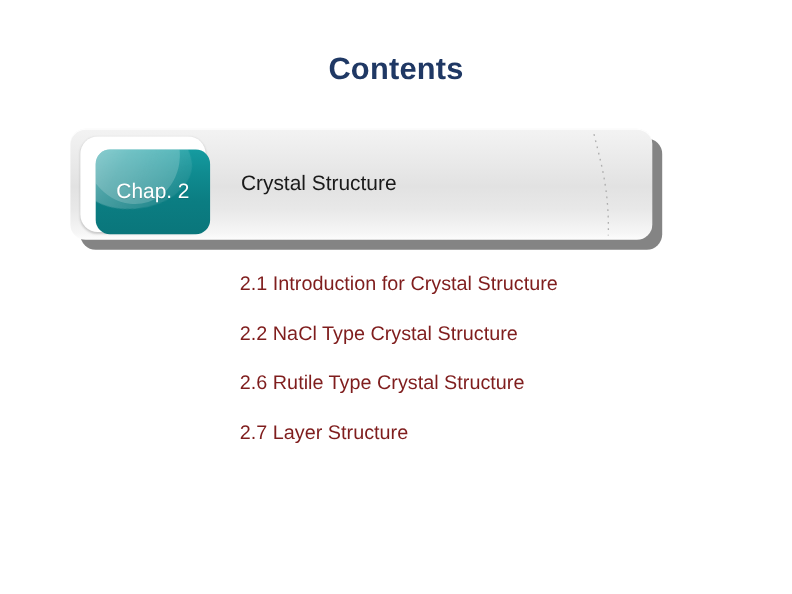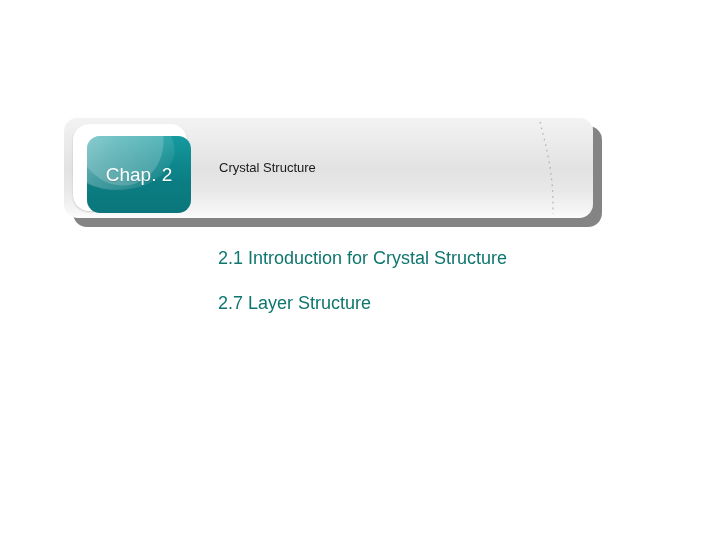--- a/index.html
+++ b/index.html
@@ -159,51 +159,52 @@
   }
 
   
   #chapter-title {
     position: absolute;
     left: 155px;
     top: 0;
     height: 101px;
     display: flex;
     align-items: center;
-    font-size: 13px;
+    font-size: 19px;
     color: #1a1a1a;
     line-height: 24px;
     white-space: nowrap;
     text-align: center;
   }
 
   
   #contents-list {
     position: absolute;
     left: 218px;
     top: 246px;
     width: 470px;
   }
 
   .content-item {
     height: 45px;
     font-size: 18px;
-    color: #0f766e;
+    color: #7f1d1d;
     line-height: 24px;
     white-space: nowrap;
     display: flex;
     align-items: flex-start;
     text-align: center;
   }
 </style>
 </head>
 <body>
 
 <div id="slide">
 
+  <div id="page-title">Contents</div>
 
   <div id="chapter-banner">
 
     <div id="banner-shadow"></div>
 
     <div id="banner-bar">
 
       <svg id="banner-accent" viewBox="0 0 529 101" preserveAspectRatio="none">
         <path d="M 476 5 C 482 30, 490 55, 489 97" fill="none" stroke="#9a9a9a" stroke-width="1.2" stroke-dasharray="1.6 4.2" opacity="0.75"></path>
       </svg>
@@ -216,16 +217,18 @@
         </div>
       </div>
 
       <div id="chapter-title">Crystal Structure</div>
 
     </div>
   </div>
 
   <div id="contents-list">
     <div class="content-item">2.1 Introduction for Crystal Structure</div>
+    <div class="content-item">2.2 NaCl Type Crystal Structure</div>
+    <div class="content-item">2.6 Rutile Type Crystal Structure</div>
     <div class="content-item">2.7 Layer Structure</div>
   </div>
 
 </div>
 
 </body></html>

